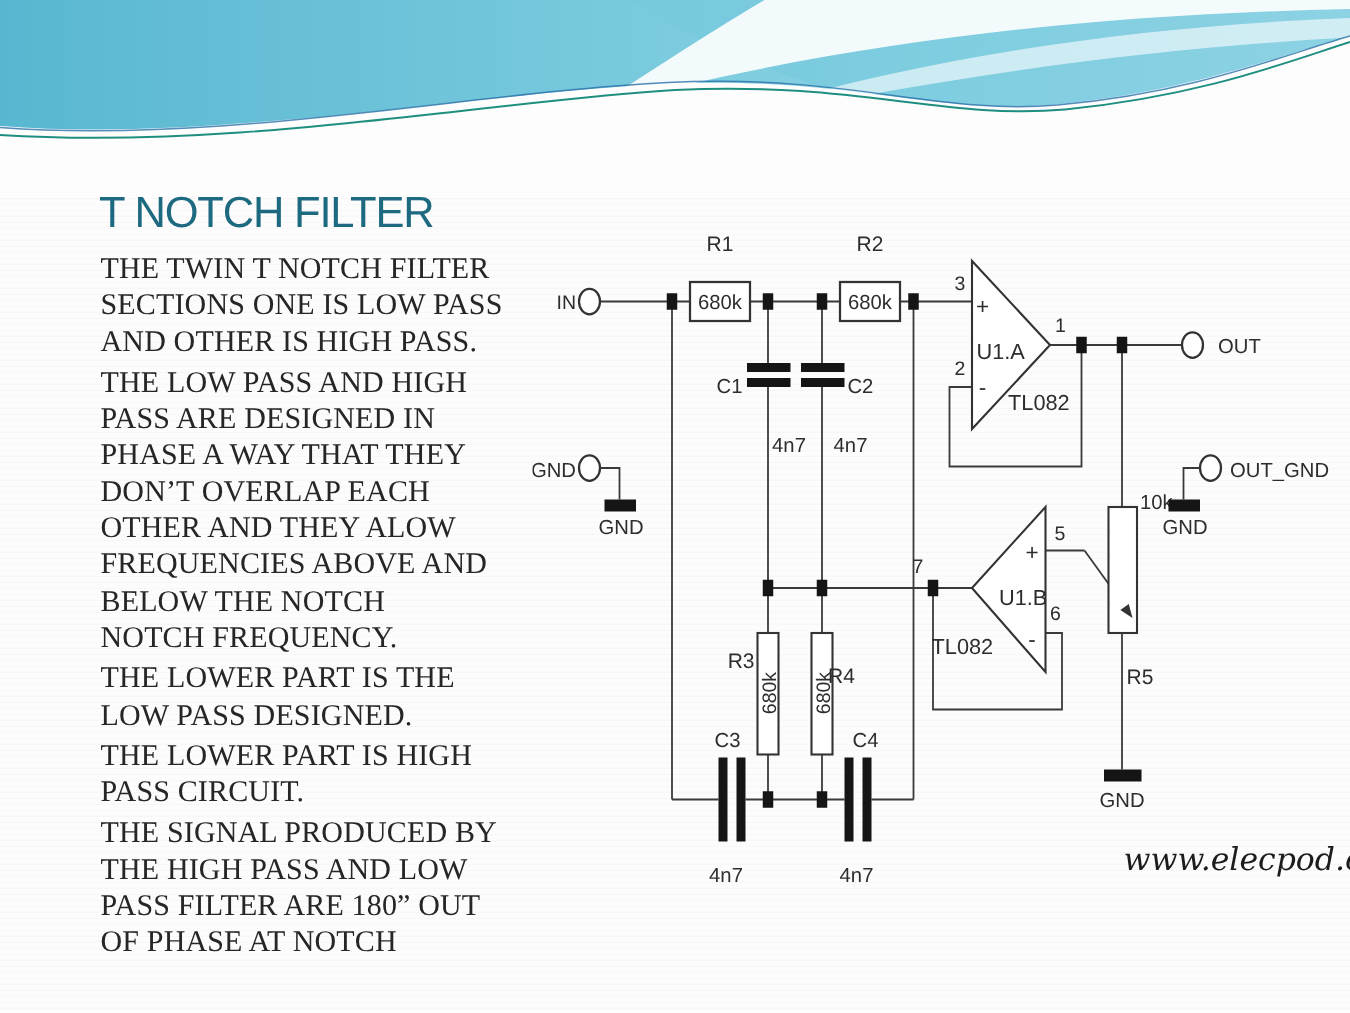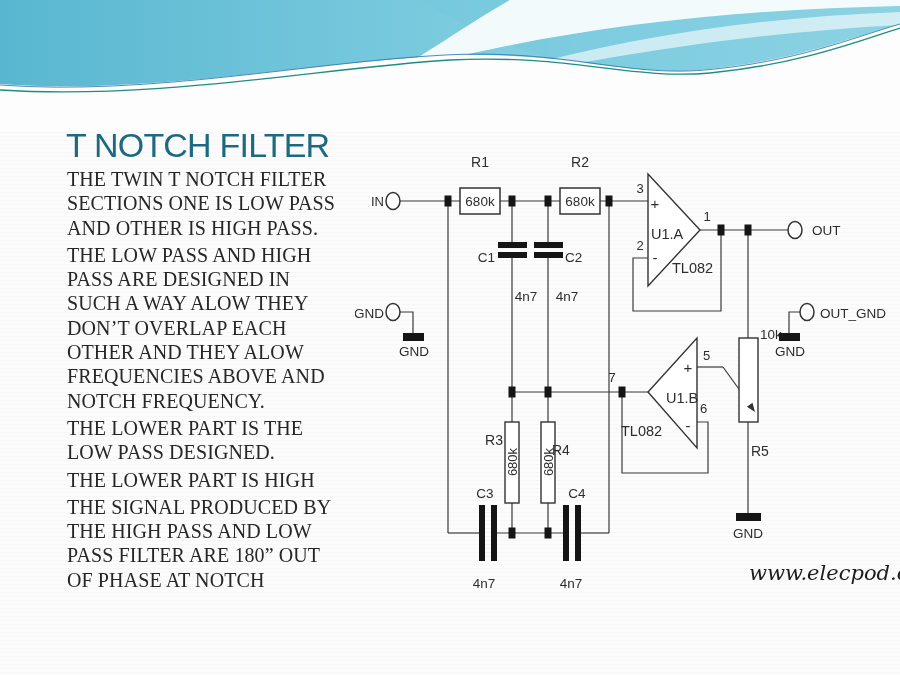--- a/index.html
+++ b/index.html
@@ -6,21 +6,21 @@
   .slide{
     position:relative; width:900px; height:675px; overflow:hidden;
     background:#fcfcfc;
     background-image:repeating-linear-gradient(180deg, rgba(0,0,0,0.018) 0 1px, transparent 1px 4px);
     font-family:"Liberation Sans", sans-serif;
   }
   .header-wave{position:absolute; left:0; top:0; width:900px; height:132px;}
   .title{
     position:absolute; left:66px; top:126px; margin:0;
     font-family:"Liberation Sans", sans-serif;
-    font-size:34px; font-weight:normal; letter-spacing:-0.8px;
+    font-size:29px; font-weight:normal; letter-spacing:-0.8px;
     color:#1d6a80; white-space:nowrap;
   }
   .body-text{
     position:absolute; left:67px; top:167px; width:310px;
     font-family:"Liberation Serif", serif;
     font-size:20px; line-height:24.3px; color:#262626;
     letter-spacing:0.1px;
   }
   .para{margin:0 0 3px 0;}
   .tline{white-space:nowrap; height:24.3px;}
@@ -60,32 +60,34 @@
 
   <div class="body-text">
     <div class="para">
       <div class="tline">THE TWIN T NOTCH FILTER</div>
       <div class="tline">SECTIONS ONE IS LOW PASS</div>
       <div class="tline">AND OTHER IS HIGH PASS.</div>
     </div>
     <div class="para">
       <div class="tline">THE LOW PASS AND HIGH</div>
       <div class="tline">PASS ARE DESIGNED IN</div>
-      <div class="tline">SUCH A WAY ALOW THEY</div>
+      <div class="tline">PHASE A WAY THAT THEY</div>
       <div class="tline">DON’T OVERLAP EACH</div>
       <div class="tline">OTHER AND THEY ALOW</div>
       <div class="tline">FREQUENCIES ABOVE AND</div>
+      <div class="tline">BELOW THE NOTCH</div>
       <div class="tline">NOTCH FREQUENCY.</div>
     </div>
     <div class="para">
       <div class="tline">THE LOWER PART IS THE</div>
       <div class="tline">LOW PASS DESIGNED.</div>
     </div>
     <div class="para">
       <div class="tline">THE LOWER PART IS HIGH</div>
+      <div class="tline">PASS CIRCUIT.</div>
     </div>
     <div class="para">
       <div class="tline">THE SIGNAL PRODUCED BY</div>
       <div class="tline">THE HIGH PASS AND LOW</div>
       <div class="tline">PASS FILTER ARE 180” OUT</div>
       <div class="tline">OF PHASE AT NOTCH</div>
     </div>
   </div>
 
   <div class="circuit">

